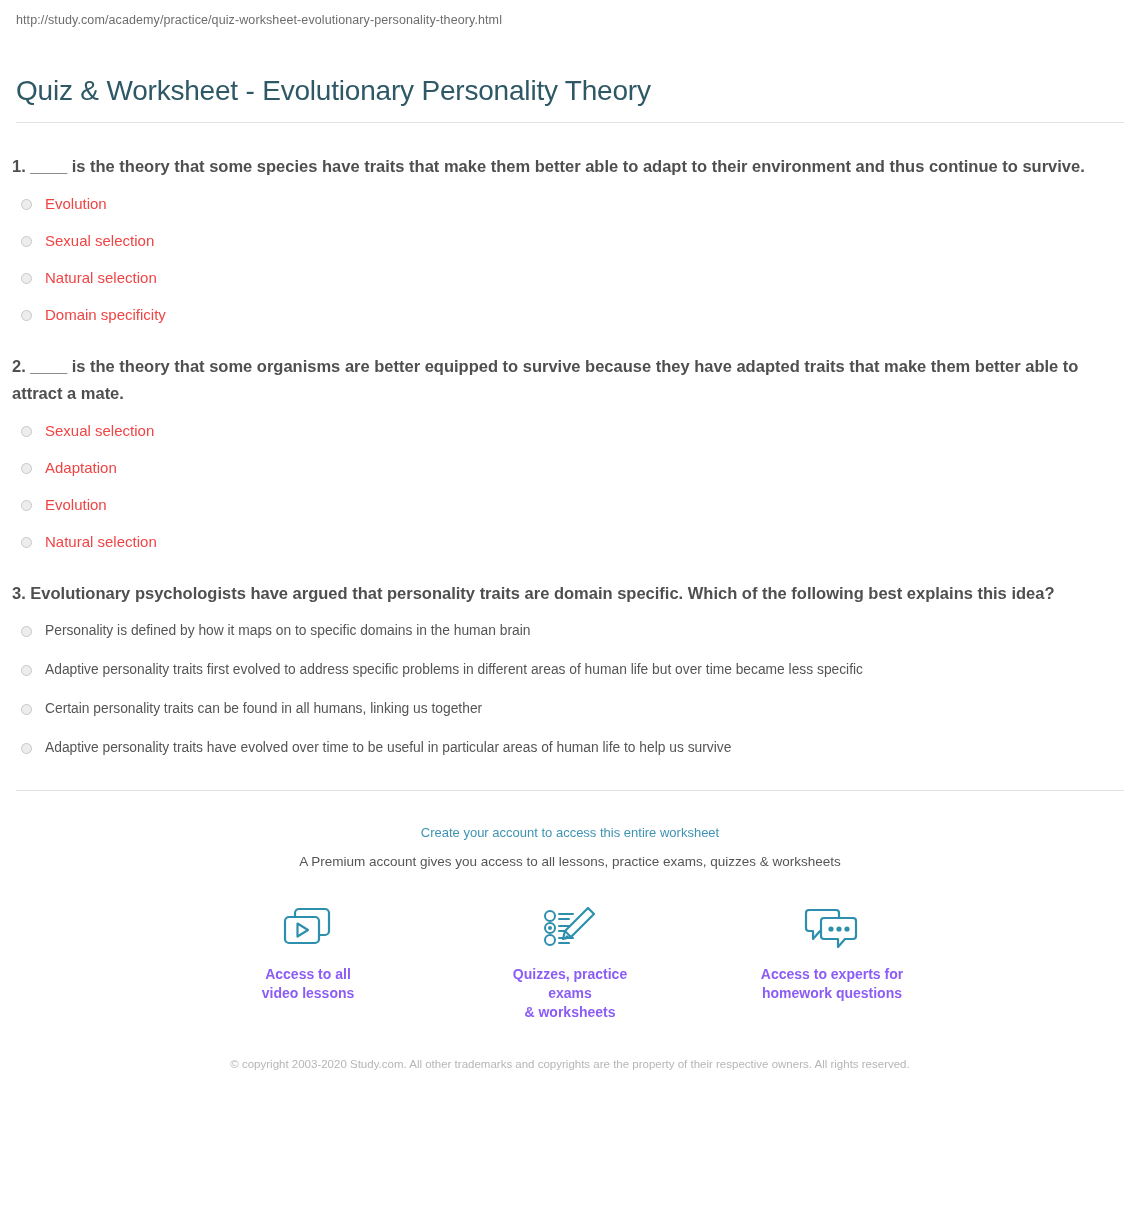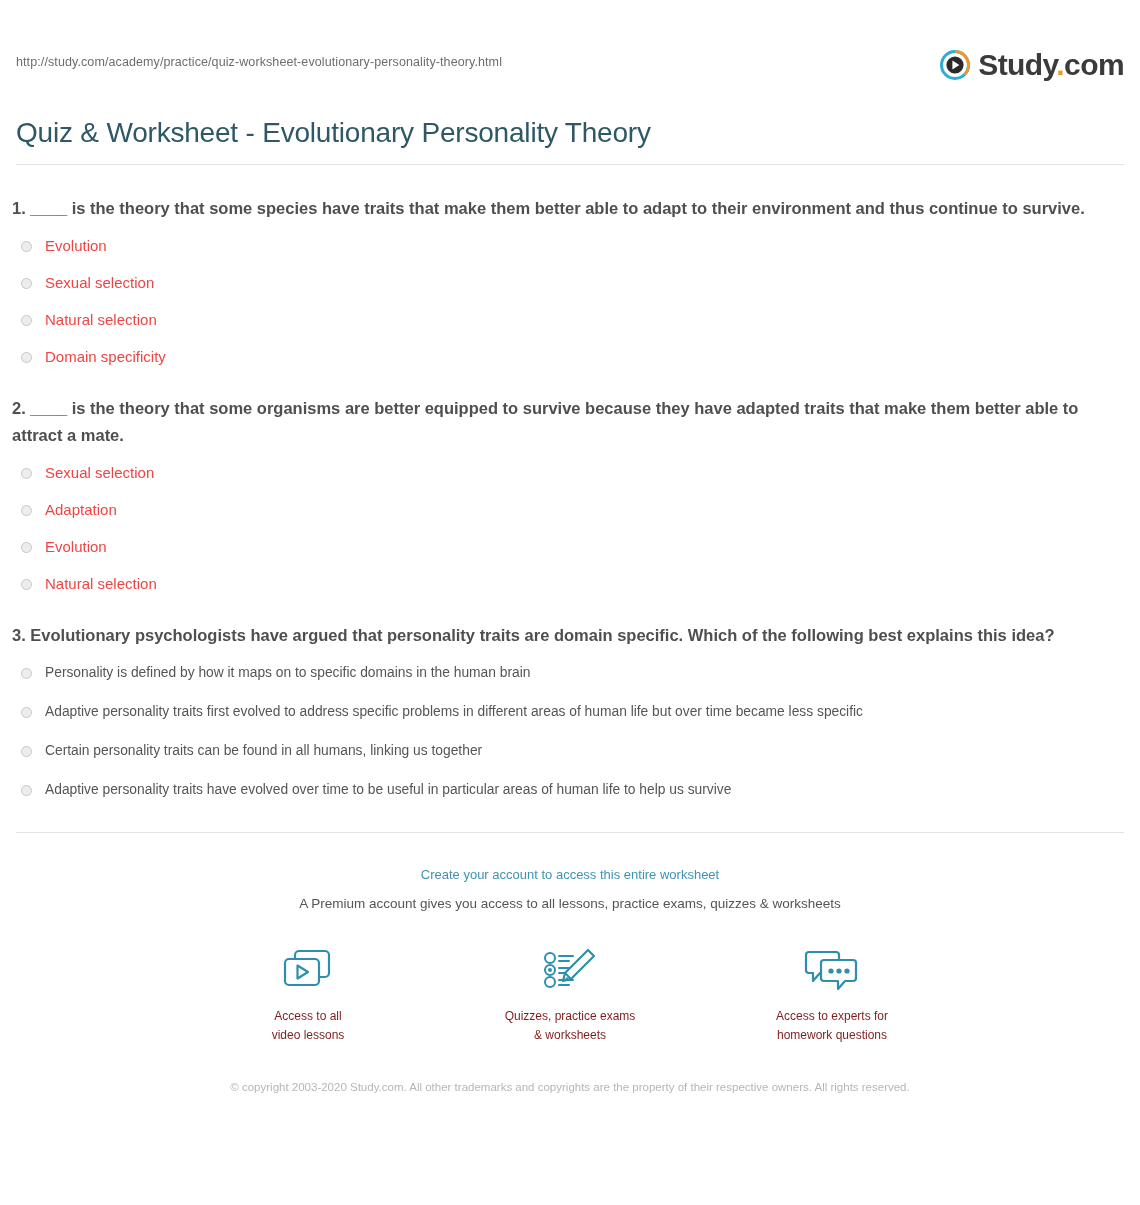--- a/index.html
+++ b/index.html
@@ -16,21 +16,20 @@
     color: #4a4a4a;
     position: relative;
     overflow: hidden;
   }
 
   
   .page-header {
     position: relative;
     height: 66px;
     padding: 12px 16px 0 16px;
-    margin-top: 42px;
   }
   .url-bar {
     font-size: 12.5px;
     color: #6d6d6d;
     letter-spacing: 0.1px;
     line-height: 16px;
     white-space: nowrap;
   }
   .logo {
     position: absolute;
@@ -155,49 +154,41 @@
     text-align: center;
   }
   .feature-icon {
     height: 54px;
     display: flex;
     align-items: center;
     justify-content: center;
   }
   .feature-label {
     margin-top: 10px;
-    font-size: 12px;
-    color: #7f1d1d;
+    font-size: 14px;
+    color: #8b5cf6;
     line-height: 19px;
+    font-weight: bold;
   }
 
   .copyright {
     margin: 34px auto 0 auto;
     width: 700px;
     text-align: center;
     font-size: 11.5px;
     color: #b6b6b6;
     line-height: 17px;
   }
 </style>
 </head>
 <body>
 
 <div class="page-header">
   <div class="url-bar">http://study.com/academy/practice/quiz-worksheet-evolutionary-personality-theory.html</div>
 
-  <div class="logo">
-    <svg class="logo-mark" viewBox="0 0 30 30">
-      <path d="M15 1.5 A13.5 13.5 0 0 1 15 28.5 A13.5 13.5 0 0 1 15 1.5 Z" fill="none" stroke="#2badd4" stroke-width="3"></path>
-      <path d="M15 1.5 A13.5 13.5 0 0 1 24.5 24.5" fill="none" stroke="#f0962b" stroke-width="3" stroke-linecap="butt"></path>
-      <circle cx="15" cy="15" r="8.6" fill="#2a2a2a"></circle>
-      <path d="M12.4 10.6 L19.4 15 L12.4 19.4 Z" fill="#ffffff"></path>
-    </svg>
-    <div class="logo-text"><span>Study</span><span class="logo-dot">.</span><span>com</span></div>
-  </div>
 </div>
 
 <div class="title-wrap">
   <h1 class="page-title">Quiz &amp; Worksheet - Evolutionary Personality Theory</h1>
 </div>
 <hr class="rule">
 
 <div class="quiz-body">
 
   <div class="question-block">

